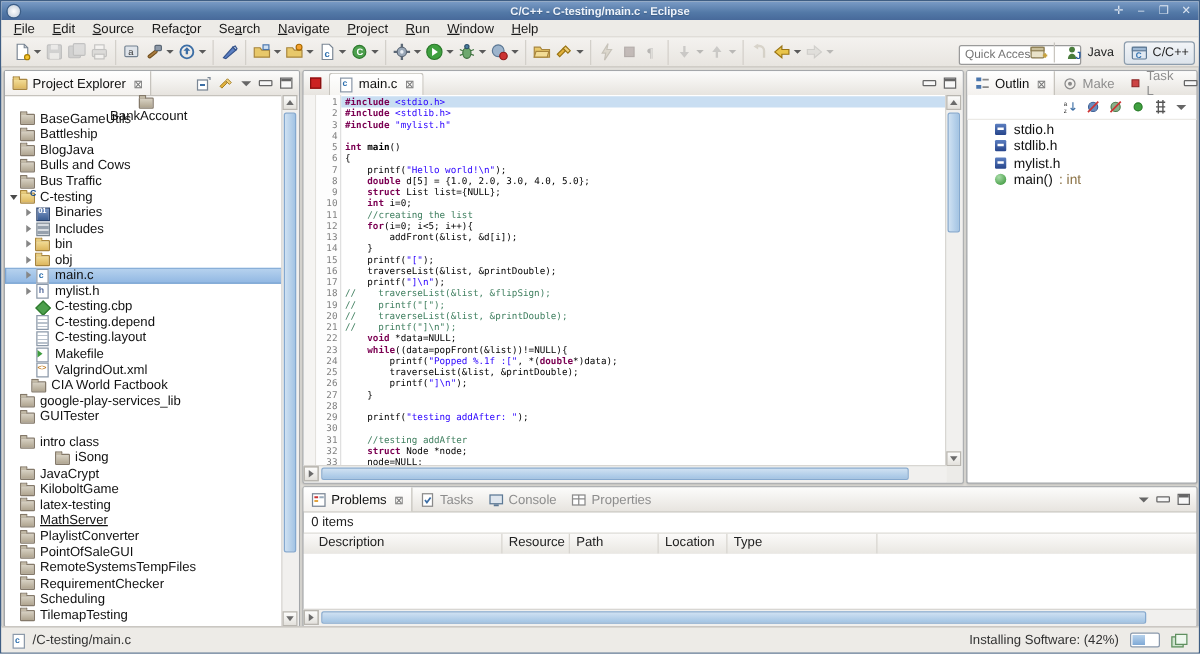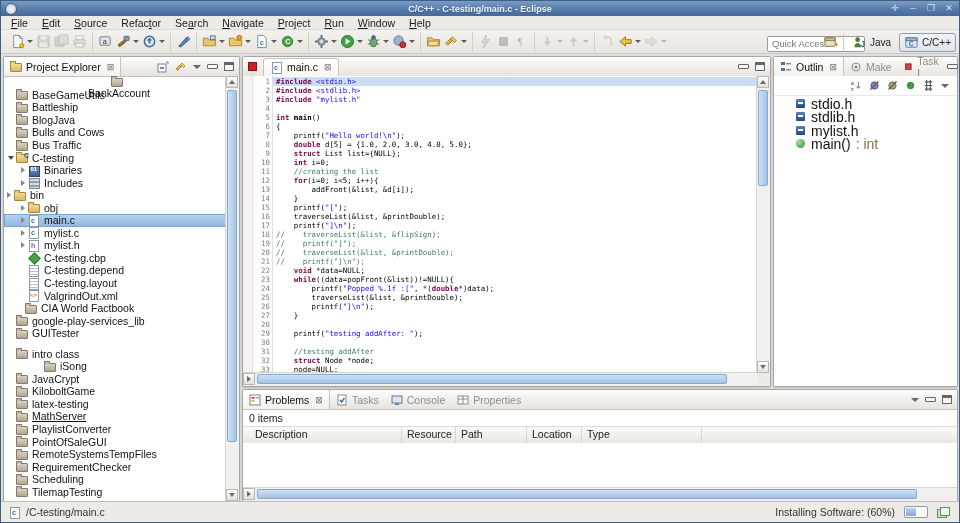--- a/index.html
+++ b/index.html
@@ -89,21 +89,21 @@
   .t-d,.t-k{color:#7b0052;font-weight:bold;}
   .t-s{color:#2a00ff;}
   .t-c{color:#3f7f5f;}
   .t-b{font-weight:bold;}
   .evscroll{position:absolute;right:0;top:19px;bottom:13px;width:13px;background:#f1f0ee;border-left:1px solid #d8d6d2;}
   .ehscroll{position:absolute;left:0;right:13px;bottom:0;height:13px;background:#f1f0ee;border-top:1px solid #d8d6d2;}
   .corner{position:absolute;right:0;bottom:0;width:13px;height:13px;background:#ecebe8;}
   
   .obar{position:absolute;left:0;top:19px;right:0;height:19px;background:#fff;border-bottom:1px solid #eceae6;display:flex;align-items:center;justify-content:flex-end;gap:7px;padding-right:8px;}
   .oicon{width:11px;height:11px;display:block;}
-  .olist{position:absolute;left:0;top:40px;right:0;bottom:0;font-size:14px;color:#111;}
+  .olist{position:absolute;left:0;top:40px;right:0;bottom:0;font-size:11px;color:#111;}
   .orow{display:flex;align-items:center;height:13.5px;padding-left:22px;gap:5px;white-space:nowrap;}
   .oi{width:10px;height:10px;position:relative;flex:none;}
   .oi-include i{position:absolute;left:0;top:0;width:9px;height:9px;background:linear-gradient(#5b7ec0,#27458b);border-radius:1px;}
   .oi-include b{position:absolute;left:2px;top:3px;width:5px;height:2px;background:#fff;}
   .oi-method i{position:absolute;left:0;top:0;width:9px;height:9px;border-radius:50%;background:radial-gradient(circle at 35% 30%,#a8dca8,#2f8f2f);}
   .otype{color:#8a7144;}
   
   .pcount{position:absolute;left:6px;top:22px;font-size:10.5px;color:#222;}
   .pcols{position:absolute;left:0;top:36px;right:0;height:16px;background:linear-gradient(#fbfaf9,#e9e7e2);border-top:1px solid #dddbd6;border-bottom:1px solid #cfccc6;display:flex;font-size:10.5px;color:#222;}
   .pcol{border-right:1px solid #d8d5d0;padding:1px 0 0 5px;box-sizing:border-box;white-space:nowrap;overflow:hidden;}
@@ -464,88 +464,86 @@
         </div>
         <div class="trow" style="padding-left: 14px;">
           <span class="arrow">
             <span class="arr-c"></span>
           </span>
           <span class="ti ti-includes">
             <i></i>
           </span>
           <span class="tlabel">Includes</span>
         </div>
-        <div class="trow" style="">
-          <span class="arrow">
-            <span class="arr-c"></span>
-          </span>
-          <span class="ti ti-folder-open">
-            <i></i>
-          </span>
-          <span class="tlabel">bin</span>
-        </div>
         <div class="trow" style="padding-left: 14px;">
           <span class="arrow">
             <span class="arr-c"></span>
           </span>
           <span class="ti ti-folder-open">
             <i></i>
           </span>
+          <span class="tlabel">bin</span>
+        </div>
+        <div class="trow" style="padding-left: 14px;">
+          <span class="arrow">
+            <span class="arr-c"></span>
+          </span>
+          <span class="ti ti-folder-open">
+            <i></i>
+          </span>
           <span class="tlabel">obj</span>
         </div>
         <div class="trow sel" style="padding-left: 14px;">
           <span class="arrow">
             <span class="arr-c"></span>
           </span>
           <span class="ti ti-cfile">
             <i></i>
             <b>c</b>
           </span>
           <span class="tlabel">main.c</span>
         </div>
         <div class="trow" style="padding-left: 14px;">
           <span class="arrow">
             <span class="arr-c"></span>
           </span>
-          <span class="ti ti-cfile">
-            <i></i>
-            <b>c</b>
-          </span>
-          <span class="tlabel">mylist.c</span>
+          <span class="ti ti-hfile">
+            <i></i>
+            <b>h</b>
+          </span>
+          <span class="tlabel">mylist.h</span>
         </div>
         <div class="trow" style="padding-left: 14px;">
-          <span class="arrow">
-            <span class="arr-c"></span>
-          </span>
-          <span class="ti ti-hfile">
-            <i></i>
-            <b>h</b>
-          </span>
-          <span class="tlabel">mylist.h</span>
+          <span class="arrow"></span>
+          <span class="ti ti-cbp">
+            <i></i>
+          </span>
+          <span class="tlabel">C-testing.cbp</span>
         </div>
         <div class="trow" style="padding-left: 14px;">
           <span class="arrow"></span>
-          <span class="ti ti-cbp">
-            <i></i>
-          </span>
-          <span class="tlabel">C-testing.cbp</span>
+          <span class="ti ti-doc">
+            <i></i>
+          </span>
+          <span class="tlabel">C-testing.depend</span>
         </div>
         <div class="trow" style="padding-left: 14px;">
           <span class="arrow"></span>
           <span class="ti ti-doc">
             <i></i>
           </span>
-          <span class="tlabel">C-testing.depend</span>
+          <span class="tlabel">C-testing.layout</span>
         </div>
         <div class="trow" style="padding-left: 14px;">
           <span class="arrow"></span>
-          <span class="ti ti-doc">
-            <i></i>
-          </span>
-          <span class="tlabel">C-testing.layout</span>
+          <span class="ti ti-makefile">
+            <i></i>
+            <b></b>
+          </span>
+          <span class="tlabel">Makefile</span>
         </div>
         <div class="trow" style="padding-left: 14px;">
           <span class="arrow"></span>
           <span class="ti ti-xml">
             <i></i>
             <b>&lt;&gt;</b>
           </span>
           <span class="tlabel">ValgrindOut.xml</span>
         </div>
         <div class="trow" style="padding-left: 11px;">
@@ -887,21 +885,21 @@
 
   <div class="statusbar">
     <span class="sb-left">
       <span class="ti ti-cfile">
           <i></i>
           <b>c</b>
         </span>
       <span>/C-testing/main.c</span>
     </span>
     <span class="sb-right">
-      <span>Installing Software: (60%)</span>
+      <span>Installing Software: (42%)</span>
       <span class="prog">
           <i></i>
         </span>
       <span class="stk">
           <i></i>
           <b></b>
         </span>
     </span>
   </div>
 

